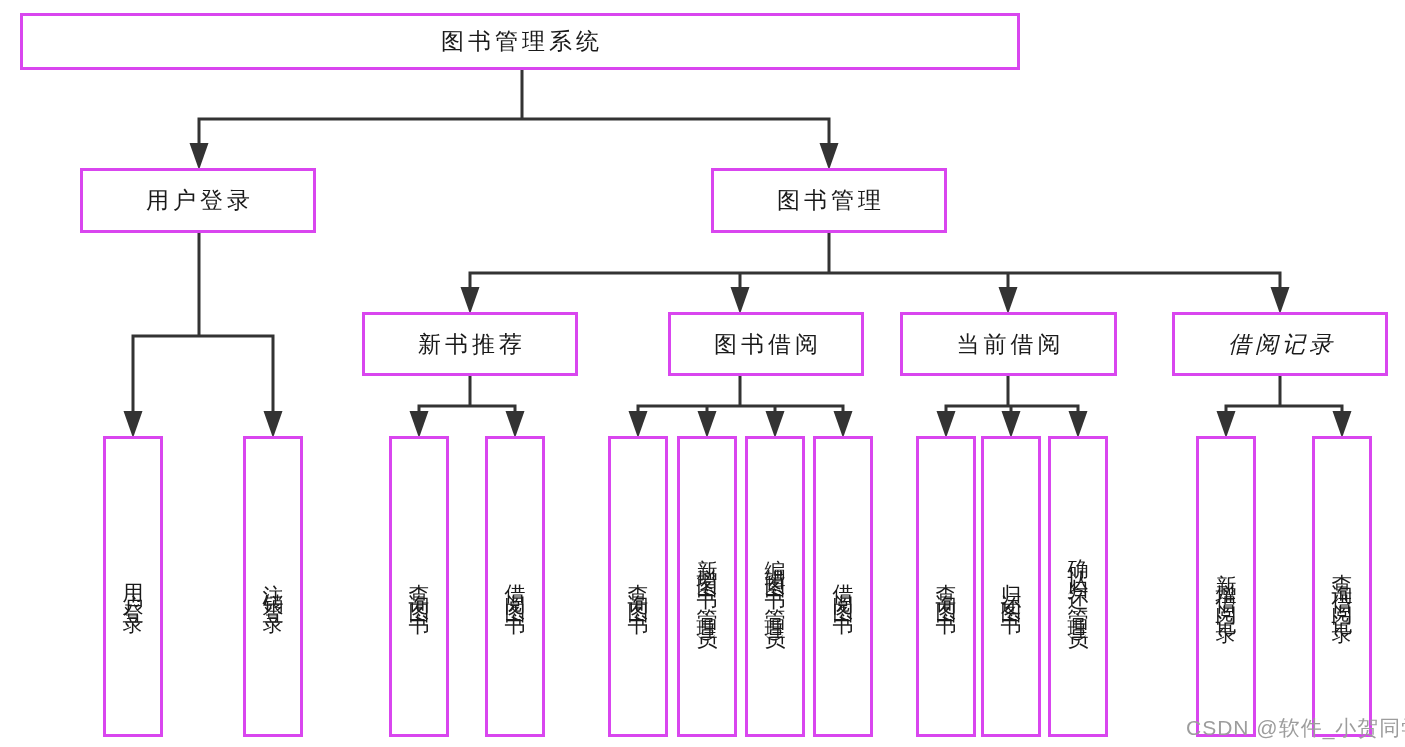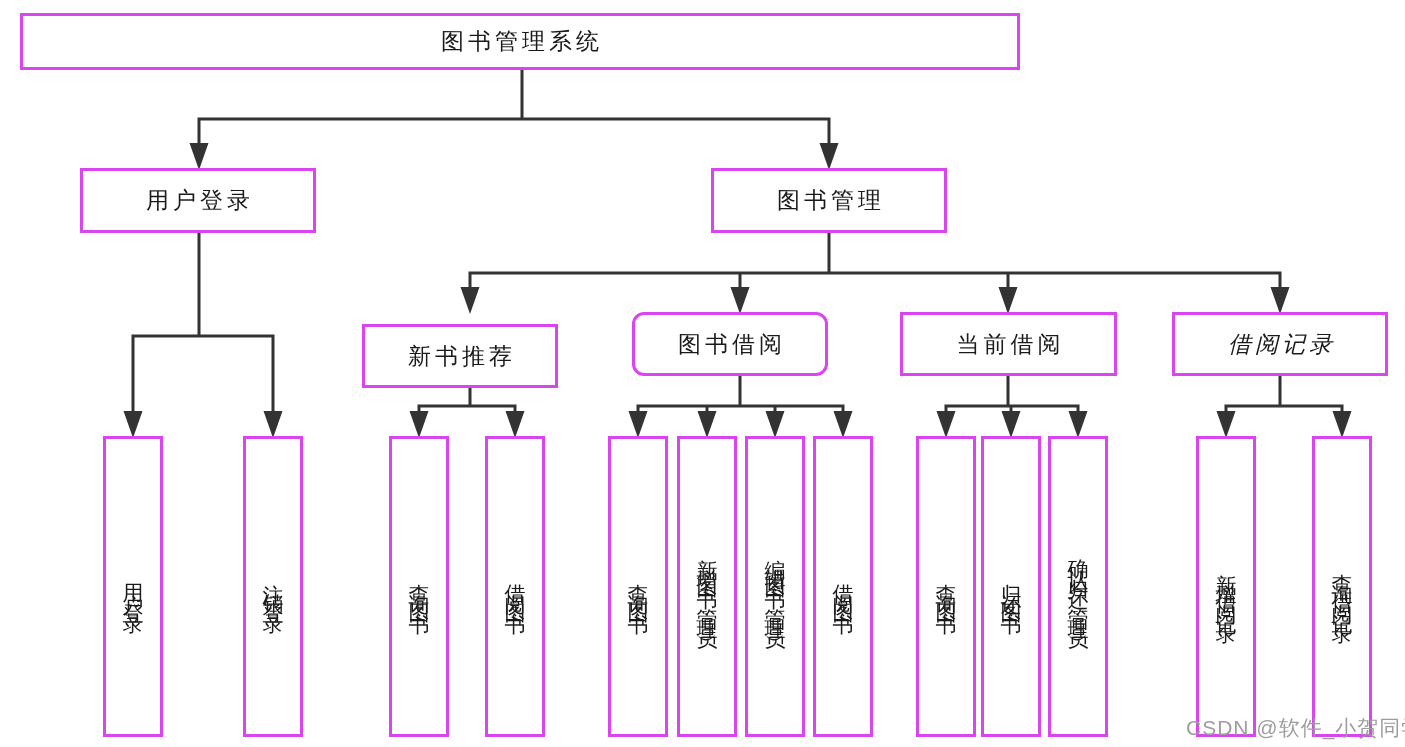--- a/index.html
+++ b/index.html
@@ -44,22 +44,22 @@
   }
   
   .root   { left: 20px;  top: 13px;  width: 1000px; height: 57px; }
   .lvl2   { top: 168px; height: 65px; }
   .lvl3   { top: 312px; height: 64px; }
   .vbox   { top: 436px; height: 301px; width: 60px; }
 
   .n-user-login     { left: 80px;  width: 236px; }
   .n-book-mgmt      { left: 711px; width: 236px; }
 
-  .n-new-book       { left: 362px;  width: 196px; margin-top: 12px; }
-  .n-book-borrow    { left: 632px;  width: 196px; border-radius: 12px; }
+  .n-new-book       { left: 362px;  width: 216px; }
+  .n-book-borrow    { left: 668px;  width: 196px; }
   .n-current-borrow { left: 900px;  width: 217px; font-family: Liberation Mono, monospace; }
   .n-borrow-record  { left: 1172px; width: 216px; font-style: italic; }
 
   .p-ul1 { left: 103px; }  .p-ul2 { left: 243px; }
   .p-nb1 { left: 389px; }  .p-nb2 { left: 485px; }
   .p-bb1 { left: 608px; }  .p-bb2 { left: 677px; }
   .p-bb3 { left: 745px; }  .p-bb4 { left: 813px; }
   .p-cb1 { left: 916px; }  .p-cb2 { left: 981px; }  .p-cb3 { left: 1048px; }
   .p-br1 { left: 1196px; } .p-br2 { left: 1312px; }
 

